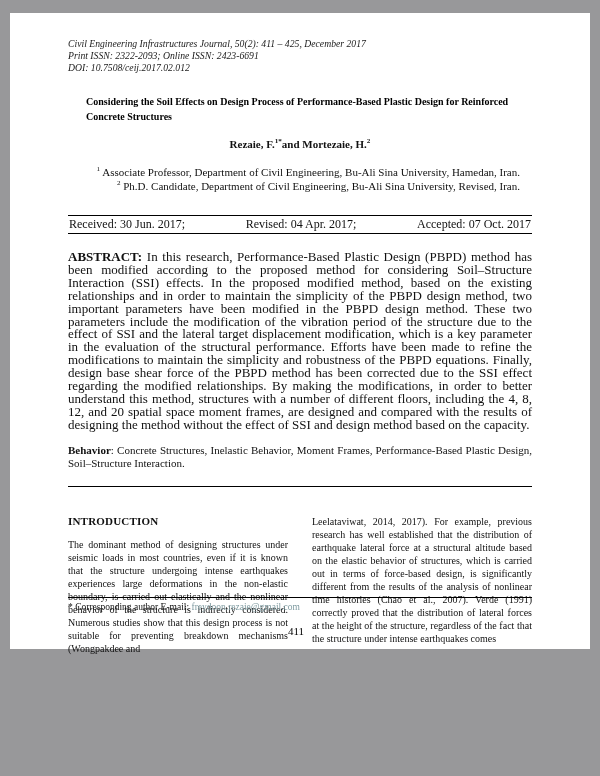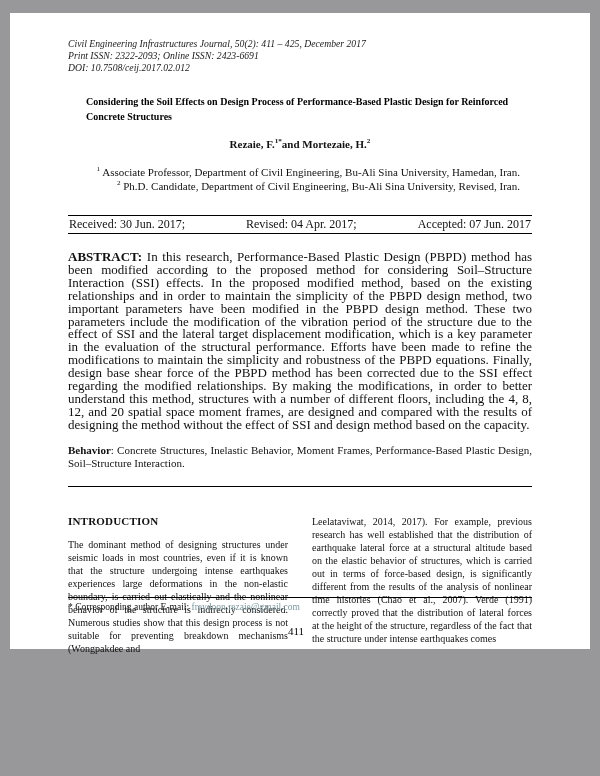--- a/index.html
+++ b/index.html
@@ -84,21 +84,21 @@
       <div class="authors"><span>Rezaie, F.</span><sup>1*</sup><span>and </span><span>Mortezaie, H.</span><sup>2</sup></div>
 
       <div class="affiliations">
         <div class="affil"><sup>1</sup><span> Associate Professor, Department of Civil Engineering, Bu-Ali Sina University, Hamedan, Iran.</span></div>
         <div class="affil"><sup>2</sup><span> Ph.D. Candidate, Department of Civil Engineering, Bu-Ali Sina University, Revised, Iran.</span></div>
       </div>
 
       <div class="dates">
         <span>Received: 30 Jun. 2017;</span>
         <span>Revised: 04 Apr. 2017;</span>
-        <span>Accepted: 07 Jun. 2017</span>
+        <span>Accepted: 07 Oct. 2017</span>
       </div>
 
       <p class="abstract"><b>ABSTRACT:</b><span> In this research, Performance-Based Plastic Design (PBPD) method has been modified according to the proposed method for considering Soil–Structure Interaction (SSI) effects. In the proposed modified method, based on the existing relationships and in order to maintain the simplicity of the PBPD design method, two important parameters have been modified in the PBPD design method. These two parameters include the modification of the vibration period of the structure due to the effect of SSI and the lateral target displacement modification, which is a key parameter in the evaluation of the structural performance. Efforts have been made to refine the modifications to maintain the simplicity and robustness of the PBPD equations. Finally, design base shear force of the PBPD method has been corrected due to the SSI effect regarding the modified relationships. By making the modifications, in order to better understand this method, structures with a number of different floors, including the 4, 8, 12, and 20 spatial space moment frames, are designed and compared with the results of designing the method without the effect of SSI and design method based on the capacity.</span></p>
 
       <p class="keywords"><b>Behavior</b><span>: Concrete Structures, Inelastic Behavior, Moment Frames, Performance-Based Plastic Design, Soil–Structure Interaction.</span></p>
 
       <hr class="section-rule">
 
       <div class="columns">
         <div class="col left">

